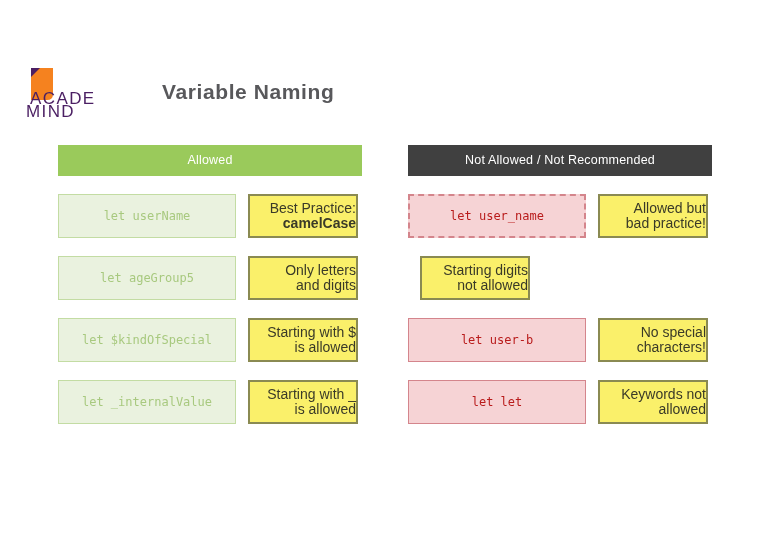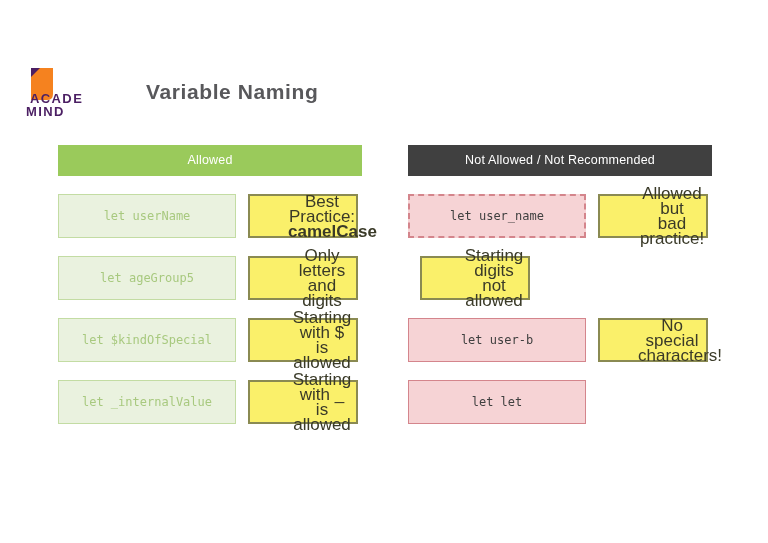--- a/index.html
+++ b/index.html
@@ -35,30 +35,30 @@
     top: 0px;
     width: 22px;
     height: 32px;
   }
   .logo-text {
     position: absolute;
     left: 0px;
     top: 24px;
     width: 96px;
     color: #4B1F63;
-    font-weight: bold;
-    font-size: 13px;
+    font-weight: normal;
+    font-size: 17px;
     letter-spacing: 1.4px;
     line-height: 13px;
   }
   .logo-line1 { text-align: left; padding-left: 4px; }
   .logo-line2 { text-align: left; padding-right: 12px; }
 
   .page-title {
-    margin-left: 24px;
+    margin-left: 40px;
     margin-top: 12px;
     font-size: 21px;
     font-weight: bold;
     color: #58585B;
     letter-spacing: 0.6px;
     white-space: nowrap;
   }
 
   
   .columns {
@@ -101,41 +101,40 @@
     box-sizing: border-box;
   }
   .code-card.green {
     background: #EAF2DF;
     border: 1px solid #C3DCA3;
     color: #A8C97F;
   }
   .code-card.pink {
     background: #F6D3D5;
     border: 1px solid #D4858C;
-    color: #404040;
+    color: #b91c1c;
   }
   .code-card.pink.dashed {
     border: 2px dashed #D4858C;
   }
 
   .note-card {
     width: 110px;
     margin-left: 12px;
     background: #FAF06A;
     border: 2px solid #8A8A52;
     box-sizing: border-box;
     display: flex;
     flex-direction: column;
-    align-items: flex-start;
+    align-items: flex-end;
     justify-content: center;
     text-align: center;
-    font-size: 17px;
+    font-size: 14px;
     color: #3A3A28;
     line-height: 15px;
-    padding-left: 38px;
   }
   .note-card .strong { font-weight: bold; }
 </style>
 </head>
 <body>
 
 <div class="header">
   <div class="logo">
     <svg class="logo-mark" viewBox="0 0 22 32">
       <path d="M0,0 L22,0 L22,26 Q22,32 16,32 L0,32 Z" fill="#F5821F"></path>
@@ -208,16 +207,20 @@
     <div class="row">
       <div class="code-card pink">let user-b</div>
       <div class="note-card">
         <span>No special</span>
         <span>characters!</span>
       </div>
     </div>
 
     <div class="row">
       <div class="code-card pink">let let</div>
+      <div class="note-card">
+        <span>Keywords not</span>
+        <span>allowed</span>
+      </div>
     </div>
   </div>
 
 </div>
 
 </body></html>

